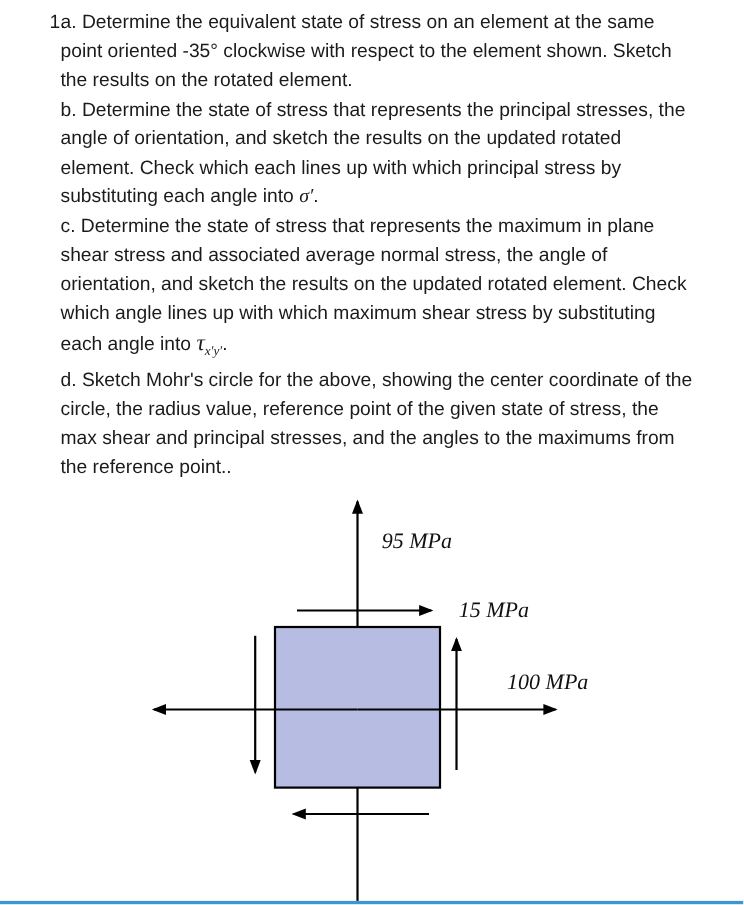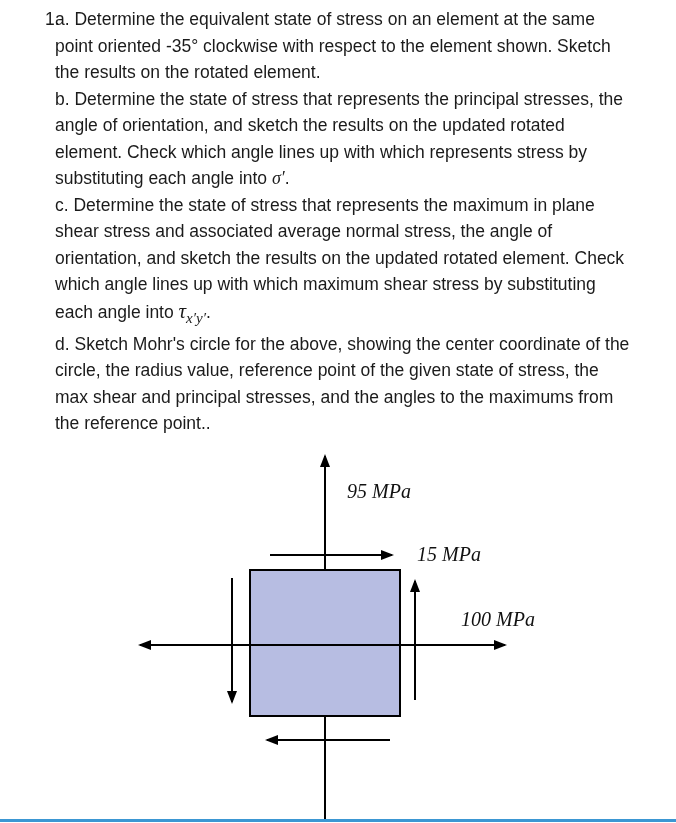--- a/index.html
+++ b/index.html
@@ -38,21 +38,21 @@
     font-size: 18px;
   }
   .tau {
     font-family: "Liberation Serif", serif;
     font-style: italic;
     font-size: 21px;
   }
   .tau-sub {
     font-family: "Liberation Serif", serif;
     font-style: italic;
-    font-size: 15px;
+    font-size: 12px;
   }
   .diagram {
     position: absolute;
     top: 440px;
     left: 0;
   }
   .dlabel {
     font-family: "Liberation Serif", serif;
     font-style: italic;
     font-size: 20px;
@@ -69,21 +69,21 @@
 </style>
 </head>
 <body>
 
 <div class="page">
 
   <div class="problem">
     <div class="num">1.</div>
     <div class="parts">
       <p><span>a. Determine the equivalent state of stress on an element at the same point oriented -35° clockwise with respect to the element shown. Sketch the results on the rotated element.</span></p>
-      <p><span>b. Determine the state of stress that represents the principal stresses, the angle of orientation, and sketch the results on the updated rotated element. Check which angle lines up with which represents stress by substituting each angle into </span><span class="math-serif">σ′</span><span>.</span></p>
+      <p><span>b. Determine the state of stress that represents the principal stresses, the angle of orientation, and sketch the results on the updated rotated element. Check which each lines up with which principal stress by substituting each angle into </span><span class="math-serif">σ′</span><span>.</span></p>
       <p><span>c. Determine the state of stress that represents the maximum in plane shear stress and associated average normal stress, the angle of orientation, and sketch the results on the updated rotated element. Check which angle lines up with which maximum shear stress by substituting each angle into </span><span class="tau">τ</span><sub class="tau-sub">x′y′</sub><span>.</span></p>
       <p><span>d.  Sketch Mohr's circle for the above, showing the center coordinate of the circle, the radius value,  reference point of the given state of stress, the max shear and principal stresses, and the angles to the maximums from the reference point..</span></p>
     </div>
   </div>
 
   <svg class="diagram" width="676" height="380" viewBox="0 0 676 380">
     <defs>
       <marker id="arrow" markerUnits="userSpaceOnUse" markerWidth="14" markerHeight="11" refX="11" refY="5" orient="auto">
         <path d="M0,0 L13,5 L0,10 z" fill="#000000"></path>
       </marker>

